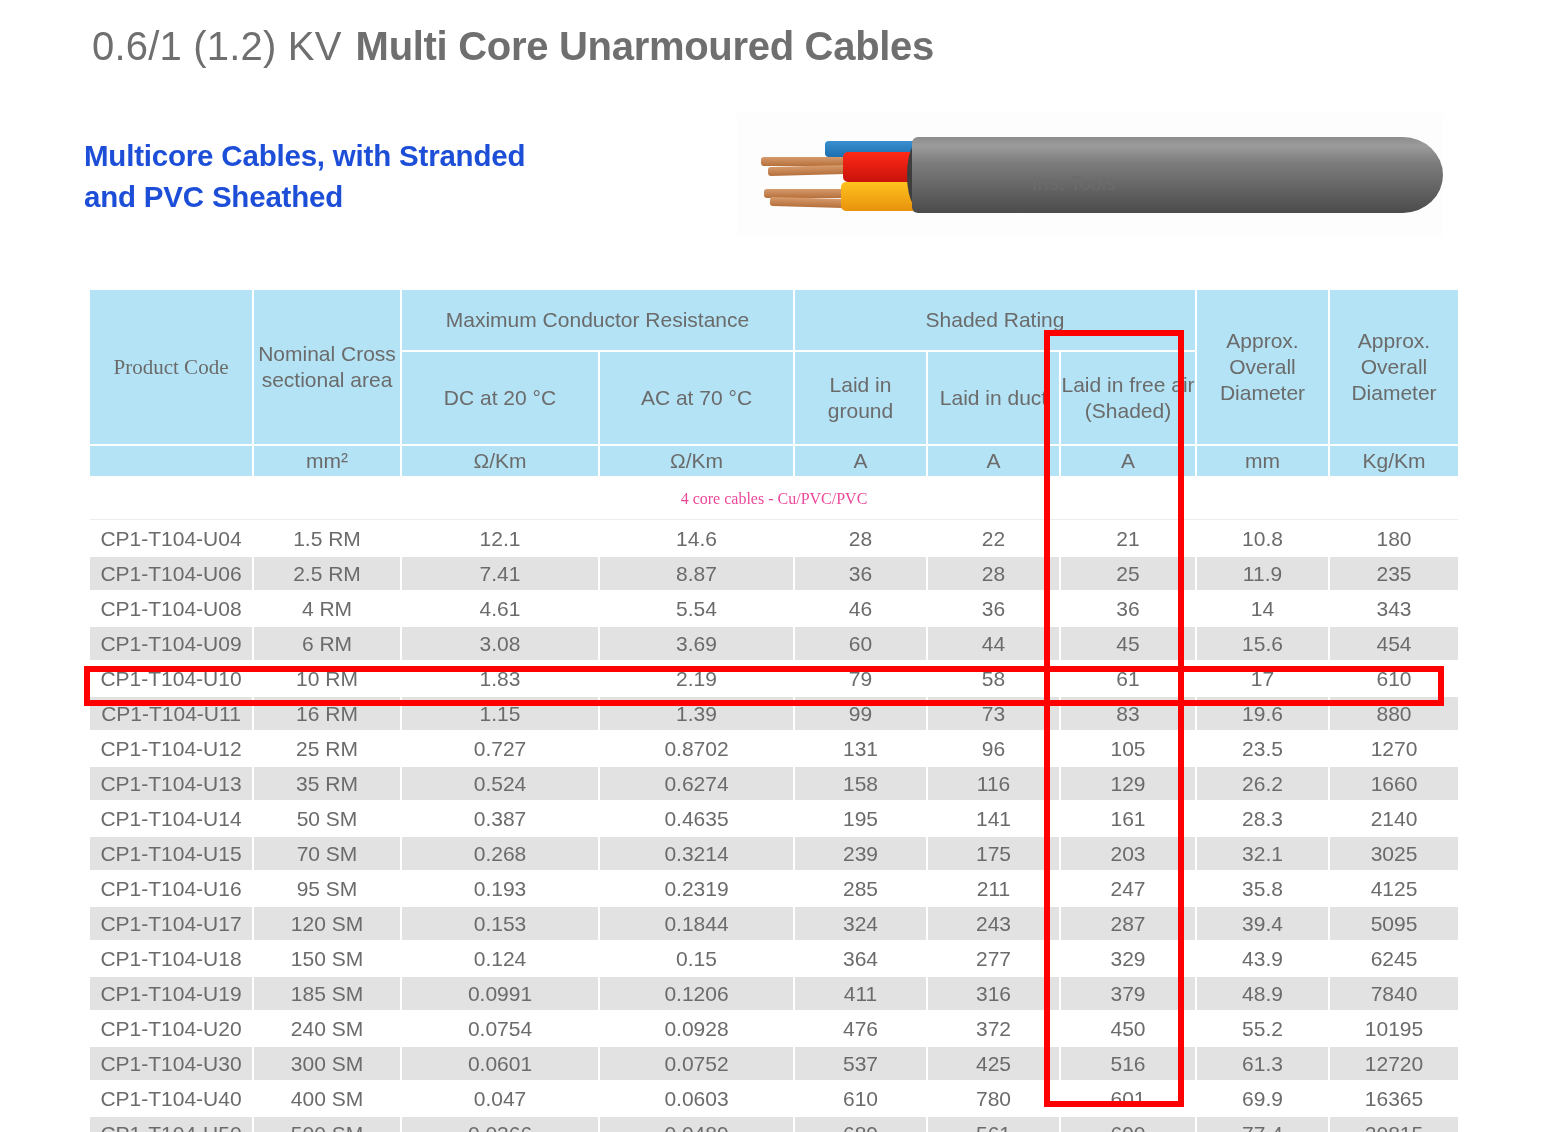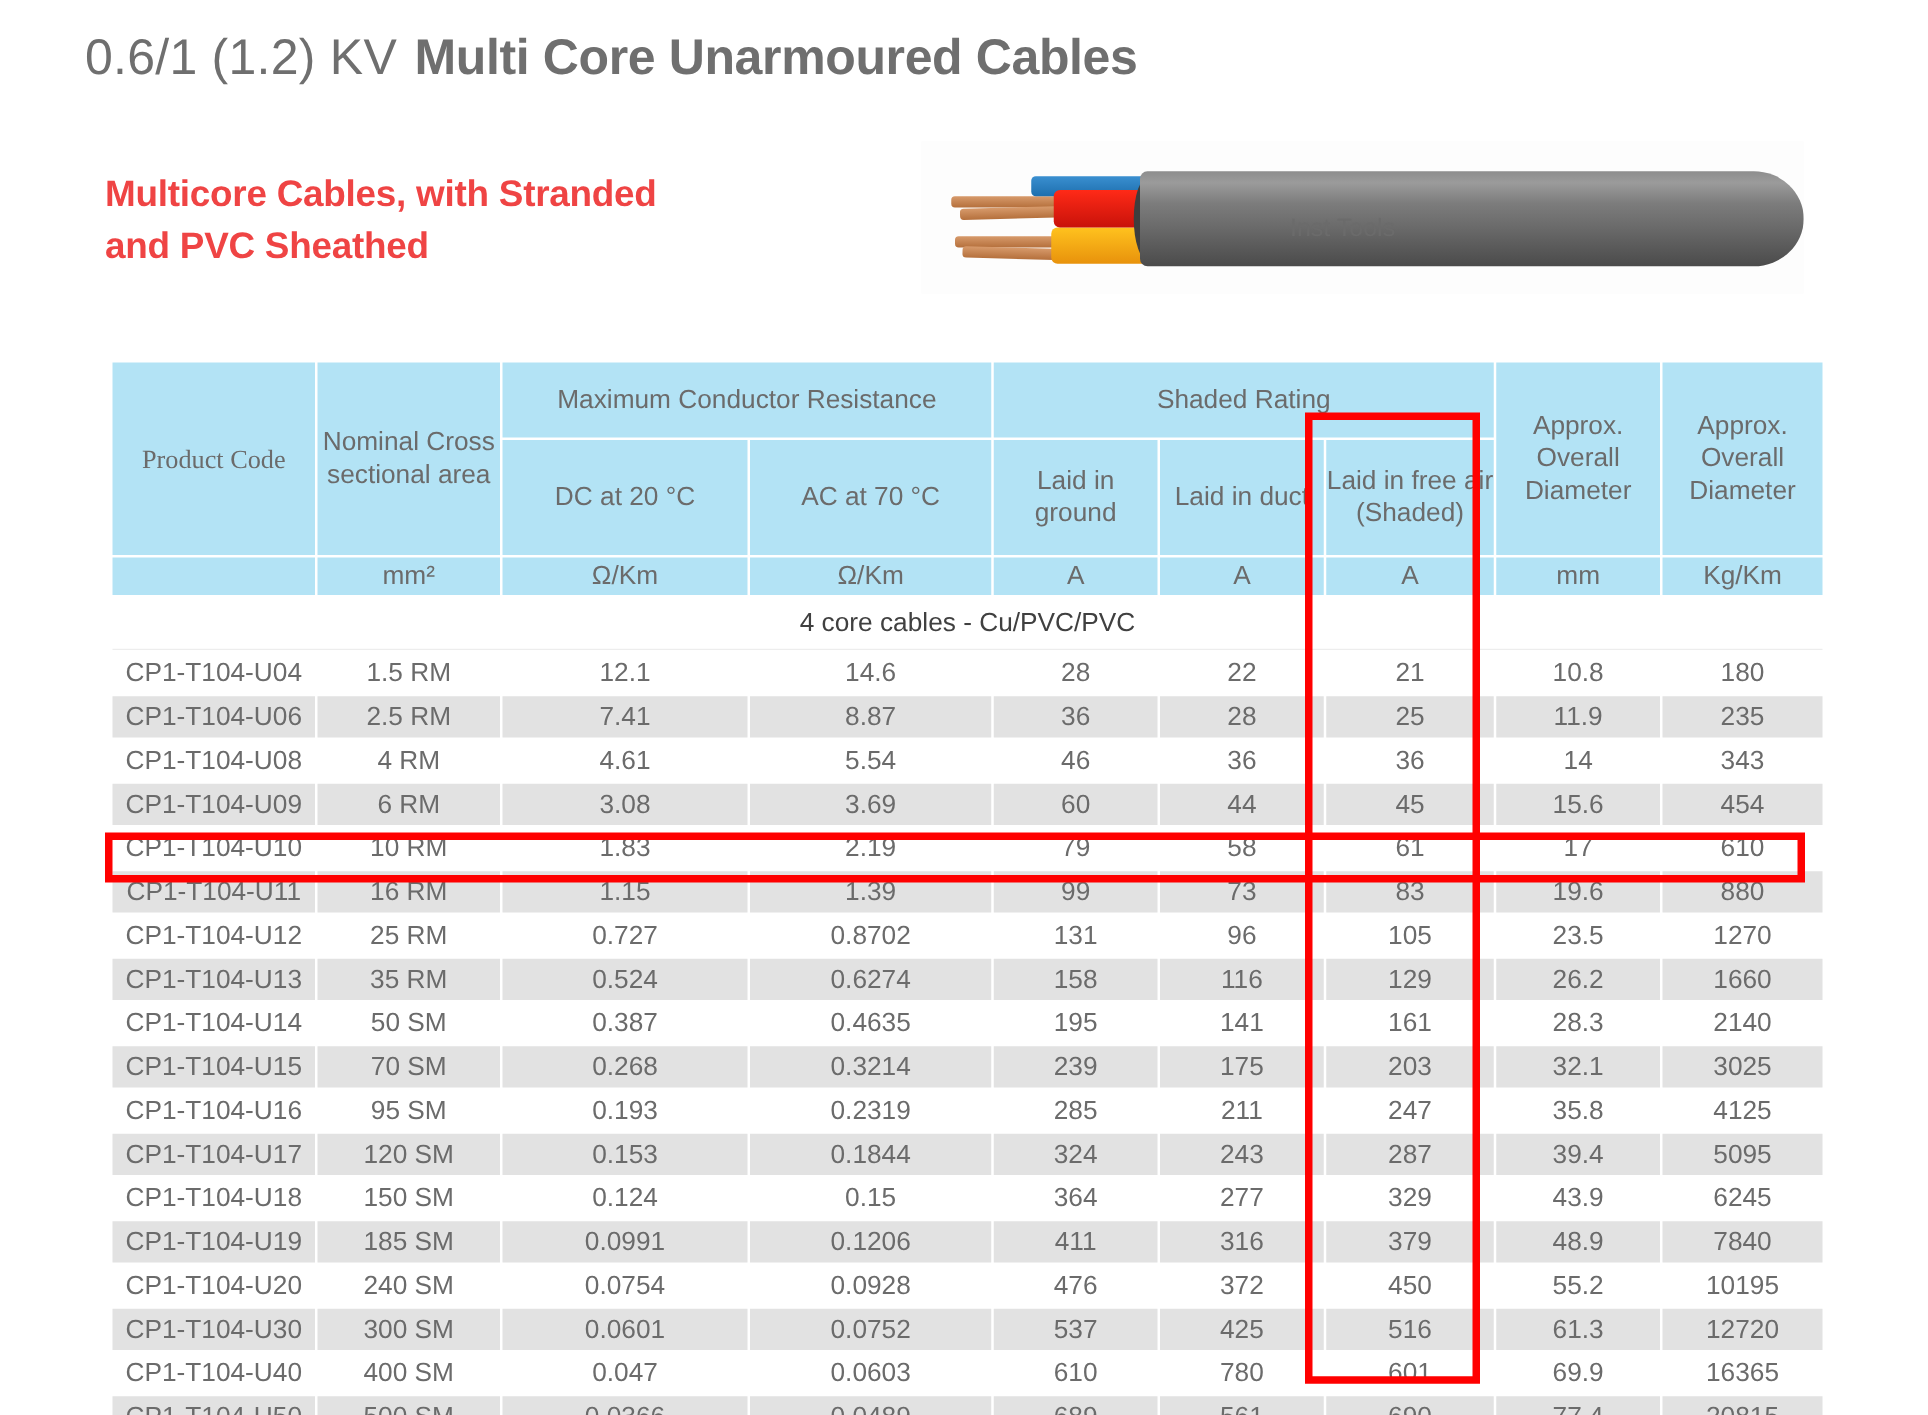--- a/index.html
+++ b/index.html
@@ -8,38 +8,38 @@
     height: 1132px;
     background: #ffffff;
     font-family: "Liberation Sans", sans-serif;
     overflow: hidden;
   }
   .page { position: relative; width: 1542px; height: 1132px; background: #fff; }
 
   
   .title {
     position: absolute;
-    left: 68px; top: 24px;
+    left: 92px; top: 24px;
     font-size: 40px;
     color: #6f6f6f;
     letter-spacing: .2px;
     white-space: nowrap;
   }
   .title .light { font-weight: 400; }
   .title .bold  { font-weight: 700; margin-left: 14px; letter-spacing: -0.3px; }
 
   
   .subtitle {
     position: absolute;
     left: 84px; top: 135px;
     width: 640px;
     font-size: 29.5px;
     font-weight: 700;
     line-height: 41px;
-    color: #ef4444;
+    color: #1d4ed8;
     letter-spacing: -0.2px;
   }
   .subtitle span { display: block; }
 
   
   .cable-photo {
     position: absolute;
     left: 737px; top: 113px;
     width: 706px; height: 122px;
     background: #fdfdfd;
@@ -111,23 +111,24 @@
   th.hdr-tall     { height: 140px; }
   th.hdr-group    { height: 60px; }
   th.hdr-sub      { height: 92px; }
   th.hdr-unit     { height: 30px; font-size: 21.5px; }
   tbody td { height: 33px; font-size: 21.5px; line-height: 33px; }
   tbody tr.shaded td { background: #e2e2e2; }
   tbody tr.plain  td { background: #ffffff; }
   tr.section-row td {
     background: #ffffff !important;
     height: 42px;
-    font-size: 21px;
-    color: #404040;
+    font-size: 16px;
+    color: #ec4899;
     border-bottom: 1px solid #ededed;
+    font-family: Liberation Serif, serif;
   }
 
   
   col.c-prod { width: 162px; }
   col.c-area { width: 146px; }
   col.c-dc   { width: 196px; }
   col.c-ac   { width: 193px; }
   col.c-lg   { width: 131px; }
   col.c-ld   { width: 131px; }
   col.c-lfa  { width: 134px; }

